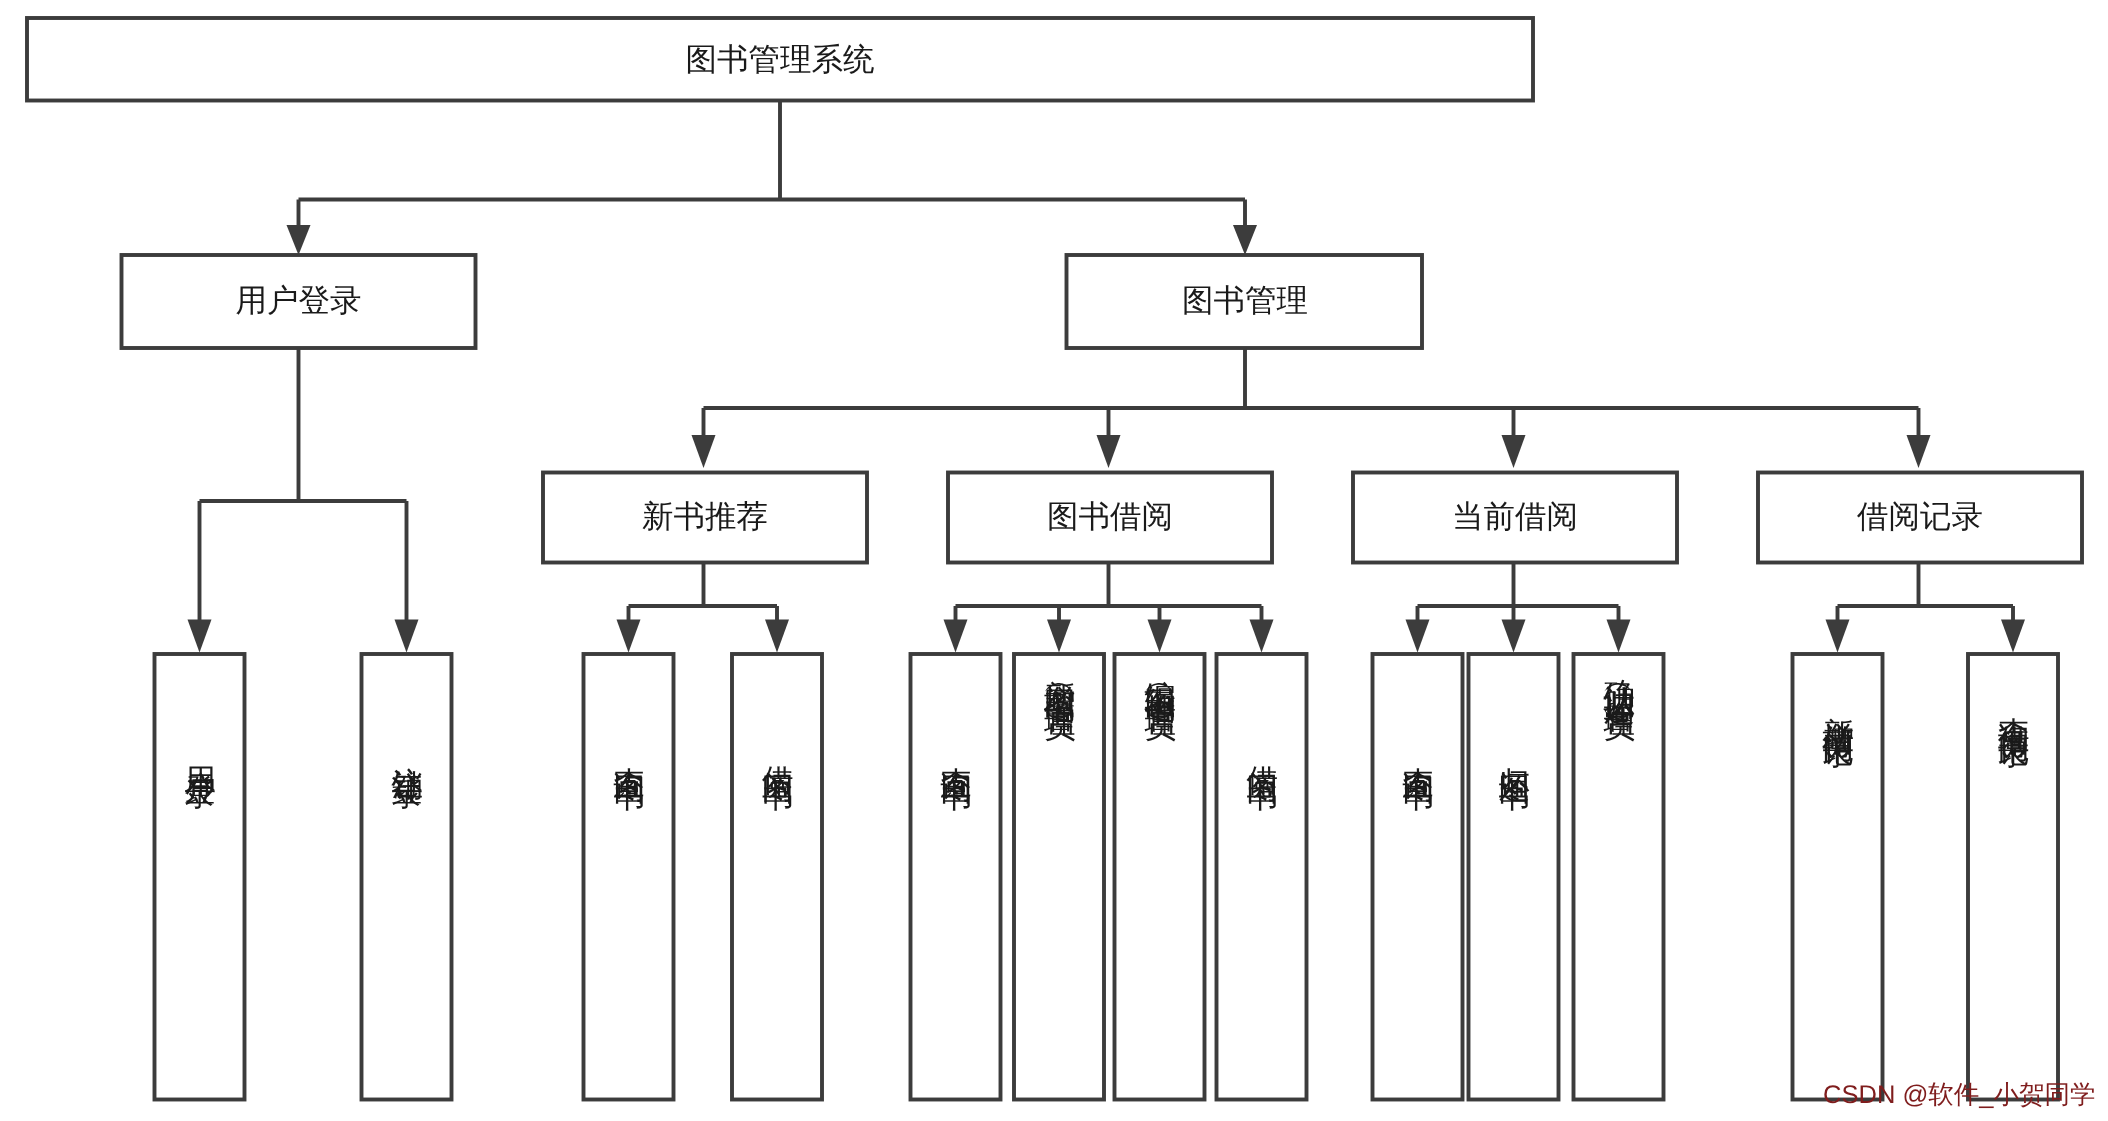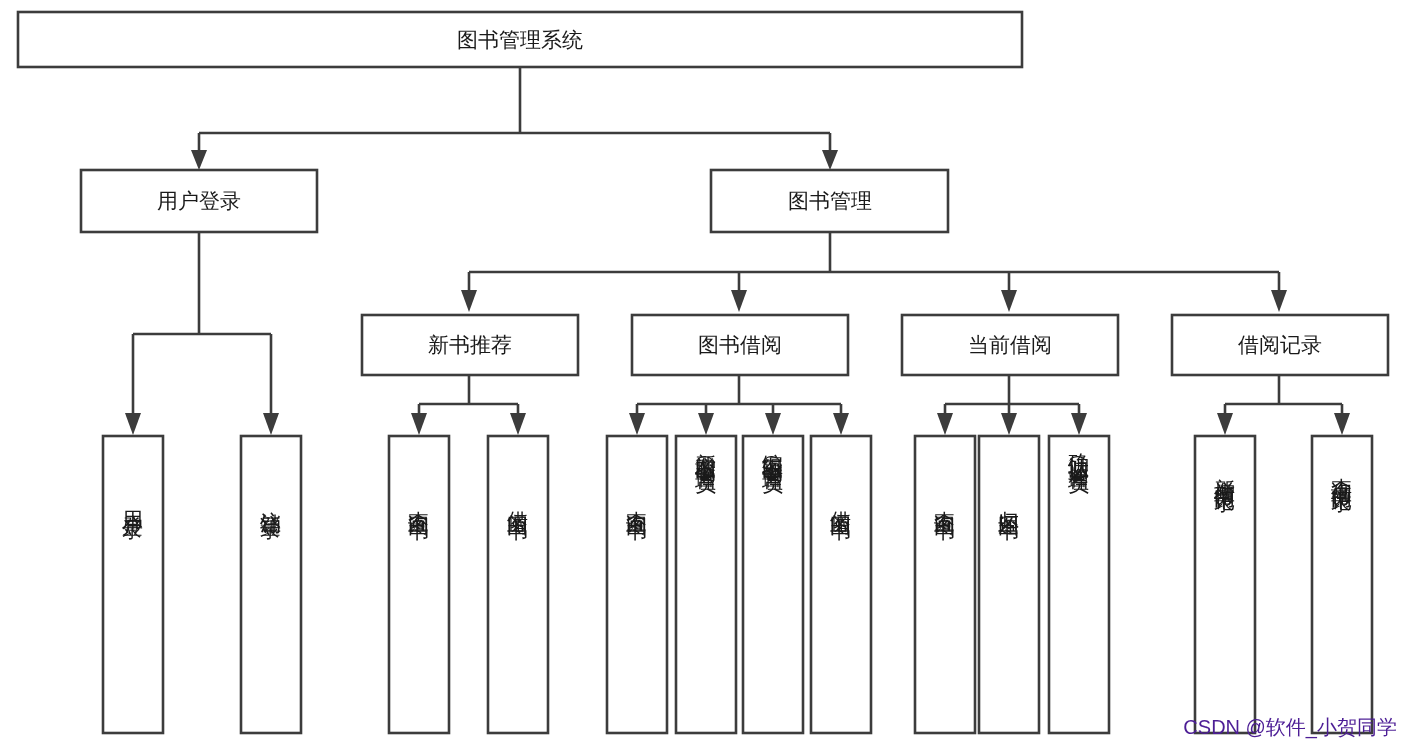--- a/index.html
+++ b/index.html
@@ -56,22 +56,22 @@
     writing-mode: vertical-rl;
     text-orientation: upright;
     text-anchor: middle;
     letter-spacing: 3px;
   }
   .watermark {
     position: absolute;
     right: 8px;
     bottom: 6px;
     font-family: "Liberation Sans", "DejaVu Sans", sans-serif;
-    font-size: 20px;
-    color: #4c1d95;
+    font-size: 17px;
+    color: #7f1d1d;
     white-space: nowrap;
     pointer-events: none;
   }
 </style>
 </head>
 <body>
 
 <div id="diagram-root">
 
   <svg class="flow" viewBox="0 0 1405 747" xmlns="http://www.w3.org/2000/svg">

